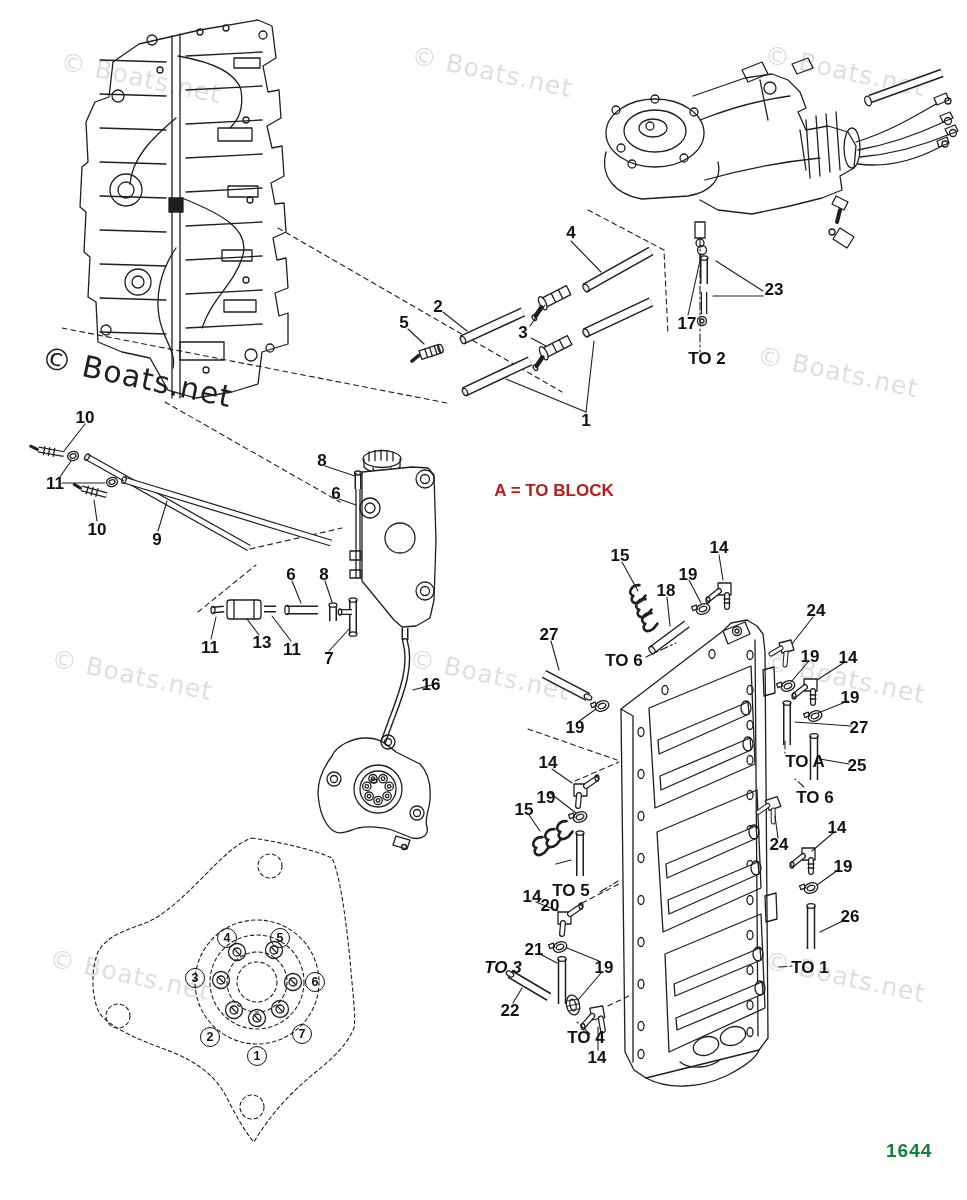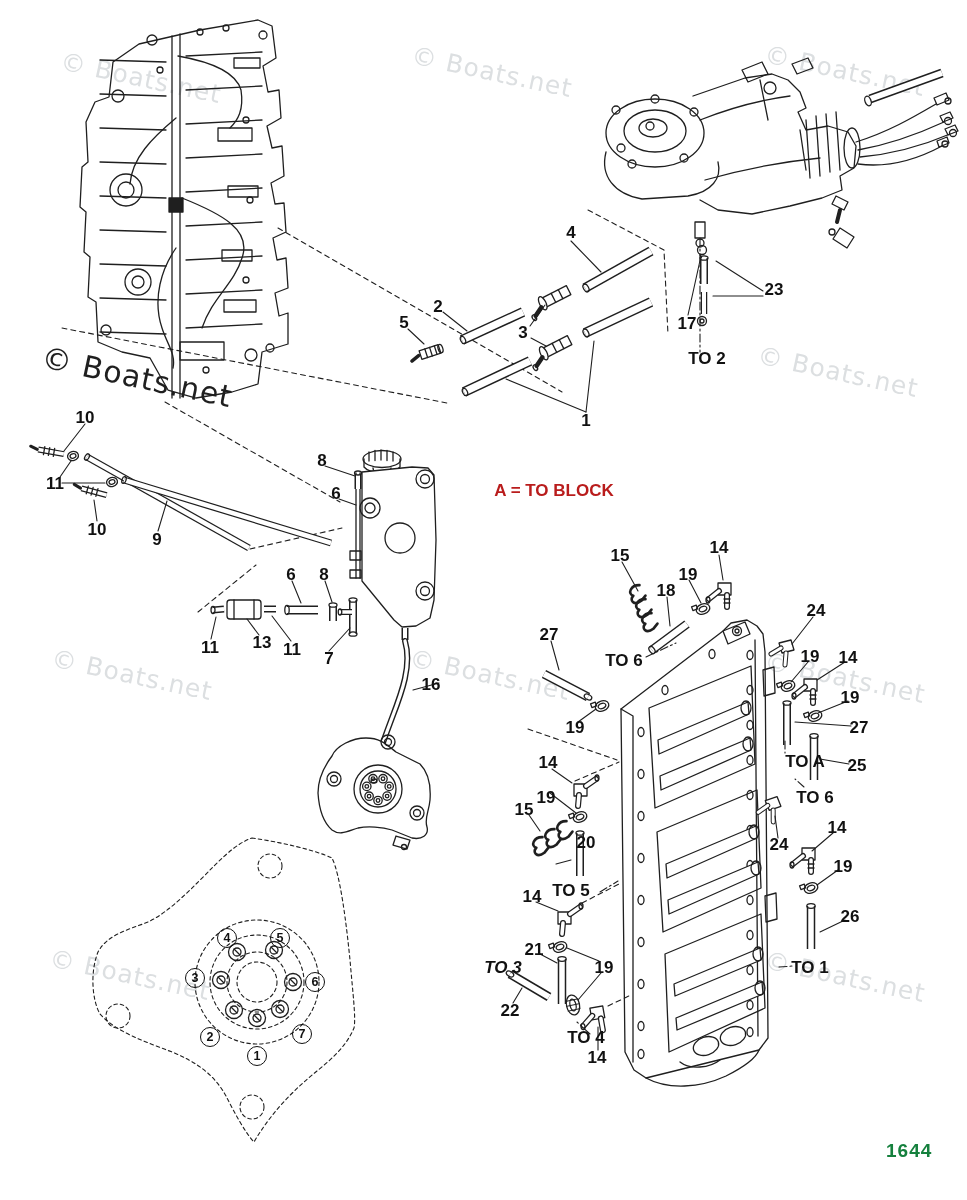--- a/index.html
+++ b/index.html
@@ -621,21 +621,21 @@
       <div class="callout" style="left: 848px; top: 657px;">14</div>
       <div class="callout" style="left: 850px; top: 697px;">19</div>
       <div class="callout" style="left: 859px; top: 727px;">27</div>
       <div class="callout" style="left: 575px; top: 727px;">19</div>
       <div class="callout" style="left: 785px; top: 761px; padding-left: 40px;">TO A</div>
       <div class="callout" style="left: 857px; top: 765px;">25</div>
       <div class="callout" style="left: 815px; top: 797px;">TO 6</div>
       <div class="callout" style="left: 548px; top: 762px;">14</div>
       <div class="callout" style="left: 546px; top: 797px;">19</div>
       <div class="callout" style="left: 524px; top: 809px;">15</div>
-      <div class="callout" style="left: 550px; top: 842px; margin-left: 36px;">20</div>
+      <div class="callout" style="left: 550px; top: 905px;">20</div>
       <div class="callout" style="left: 571px; top: 890px;">TO 5</div>
       <div class="callout" style="left: 532px; top: 896px;">14</div>
       <div class="callout" style="left: 779px; top: 844px;">24</div>
       <div class="callout" style="left: 837px; top: 827px;">14</div>
       <div class="callout" style="left: 843px; top: 866px;">19</div>
       <div class="callout" style="left: 850px; top: 916px;">26</div>
       <div class="callout" style="left: 810px; top: 967px;">TO 1</div>
       <div class="callout" style="left: 534px; top: 949px;">21</div>
       <div class="callout" style="left: 604px; top: 967px;">19</div>
       <div class="callout" style="left: 503px; top: 967px; font-style: italic;">TO 3</div>

